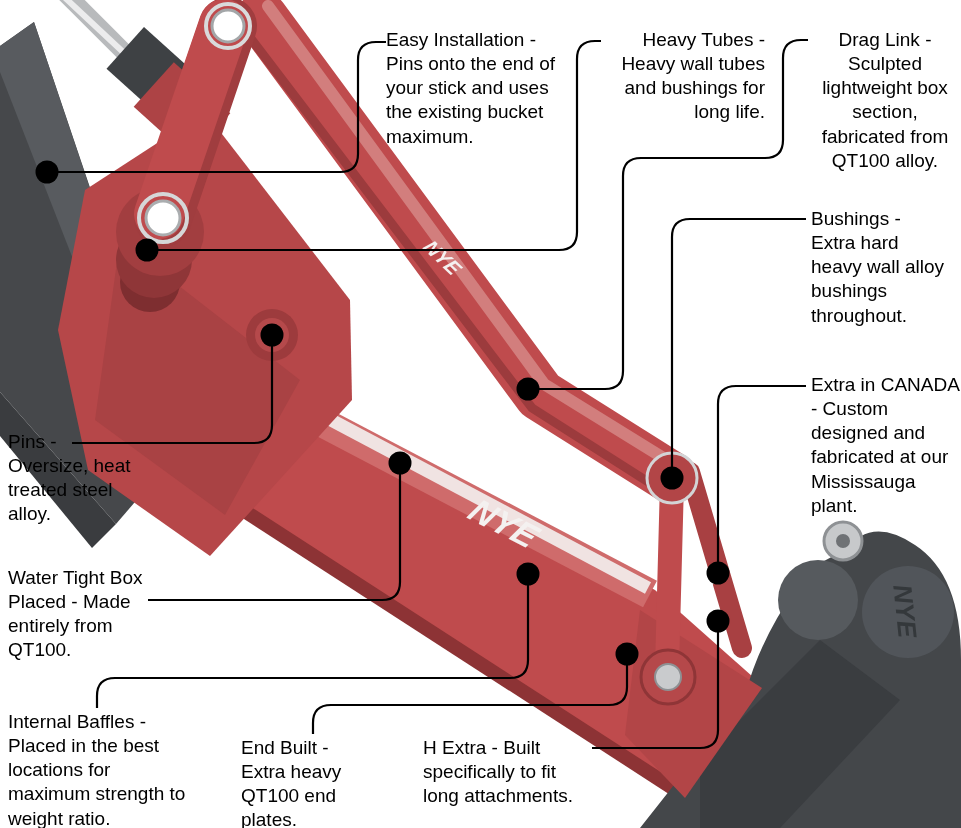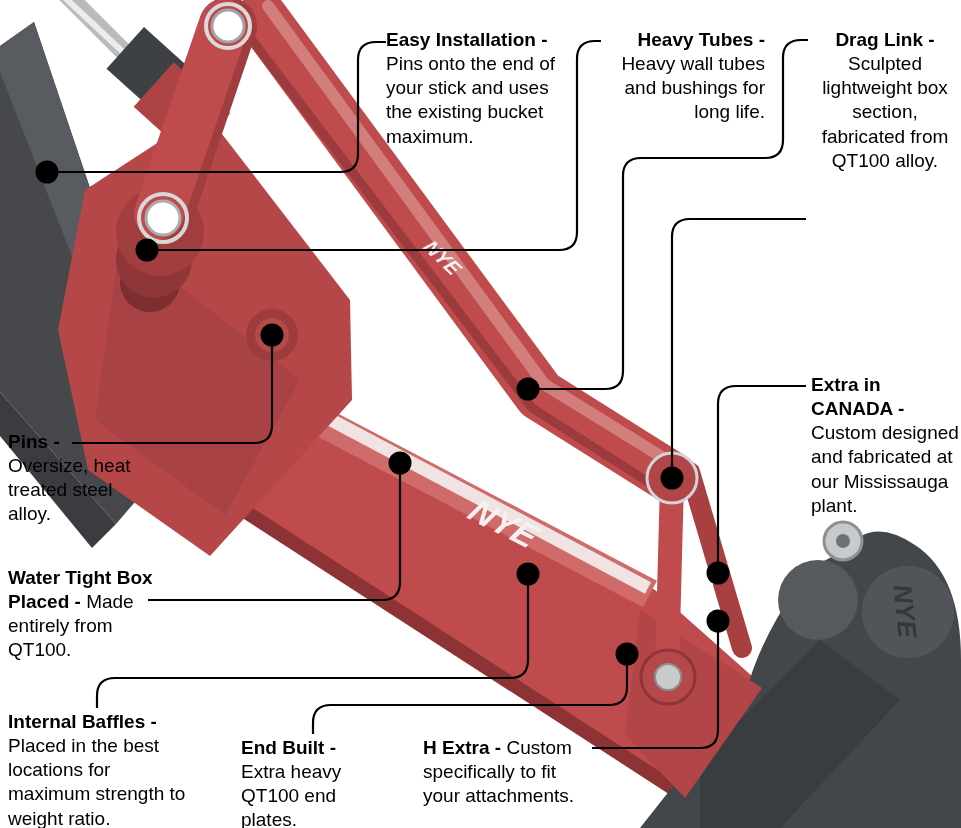--- a/index.html
+++ b/index.html
@@ -1,20 +1,20 @@
 <!DOCTYPE html>
 <html><head>
 <meta charset="utf-8">
 <style>
   html,body{margin:0;padding:0;background:#ffffff;}
   .stage{position:relative;width:961px;height:828px;background:#ffffff;overflow:hidden;
          font-family:"Liberation Sans",sans-serif;color:#000;}
   .art{position:absolute;left:0;top:0;}
   .callout{position:absolute;font-size:19px;line-height:1.27;color:#000;}
-  .callout .t{font-weight:bold;}
+  .callout .t{font-weight:normal;}
 </style>
 </head>
 <body>
 
 <div class="stage">
 
   <svg class="art" width="961" height="828" viewBox="0 0 961 828">
 
     <g>
       <polygon points="0,46 34,22 128,300 178,452 116,524 0,392" fill="#46484b"></polygon>
@@ -134,20 +134,24 @@
   <div class="callout" style="left:603px;top:28px;width:162px;text-align:right;">
     <span class="t">Heavy Tubes -</span>
     <span>Heavy wall tubes and bushings for long life.</span>
   </div>
 
   <div class="callout" style="left:811px;top:28px;width:148px;text-align:center;">
     <span class="t">Drag Link -</span>
     <span>Sculpted lightweight box section, fabricated from QT100 alloy.</span>
   </div>
 
+  <div class="callout" style="left:811px;top:207px;width:138px;">
+    <span class="t">Bushings -</span>
+    <span>Extra hard heavy wall alloy bushings throughout.</span>
+  </div>
 
   <div class="callout" style="left:811px;top:373px;width:152px;">
     <span class="t">Extra in CANADA -</span>
     <span>Custom designed and fabricated at our Mississauga plant.</span>
   </div>
 
   <div class="callout" style="left:8px;top:430px;width:130px;">
     <span class="t">Pins -</span>
     <span>Oversize, heat treated steel alloy.</span>
   </div>
@@ -162,16 +166,16 @@
     <span>Placed in the best locations for maximum strength to weight ratio.</span>
   </div>
 
   <div class="callout" style="left:241px;top:736px;width:122px;">
     <span class="t">End Built -</span>
     <span>Extra heavy QT100 end plates.</span>
   </div>
 
   <div class="callout" style="left:423px;top:736px;width:172px;">
     <span class="t">H Extra -</span>
-    <span>Custom specifically to fit your attachments.</span>
+    <span>Built specifically to fit long attachments.</span>
   </div>
 
 </div>
 
 </body></html>

